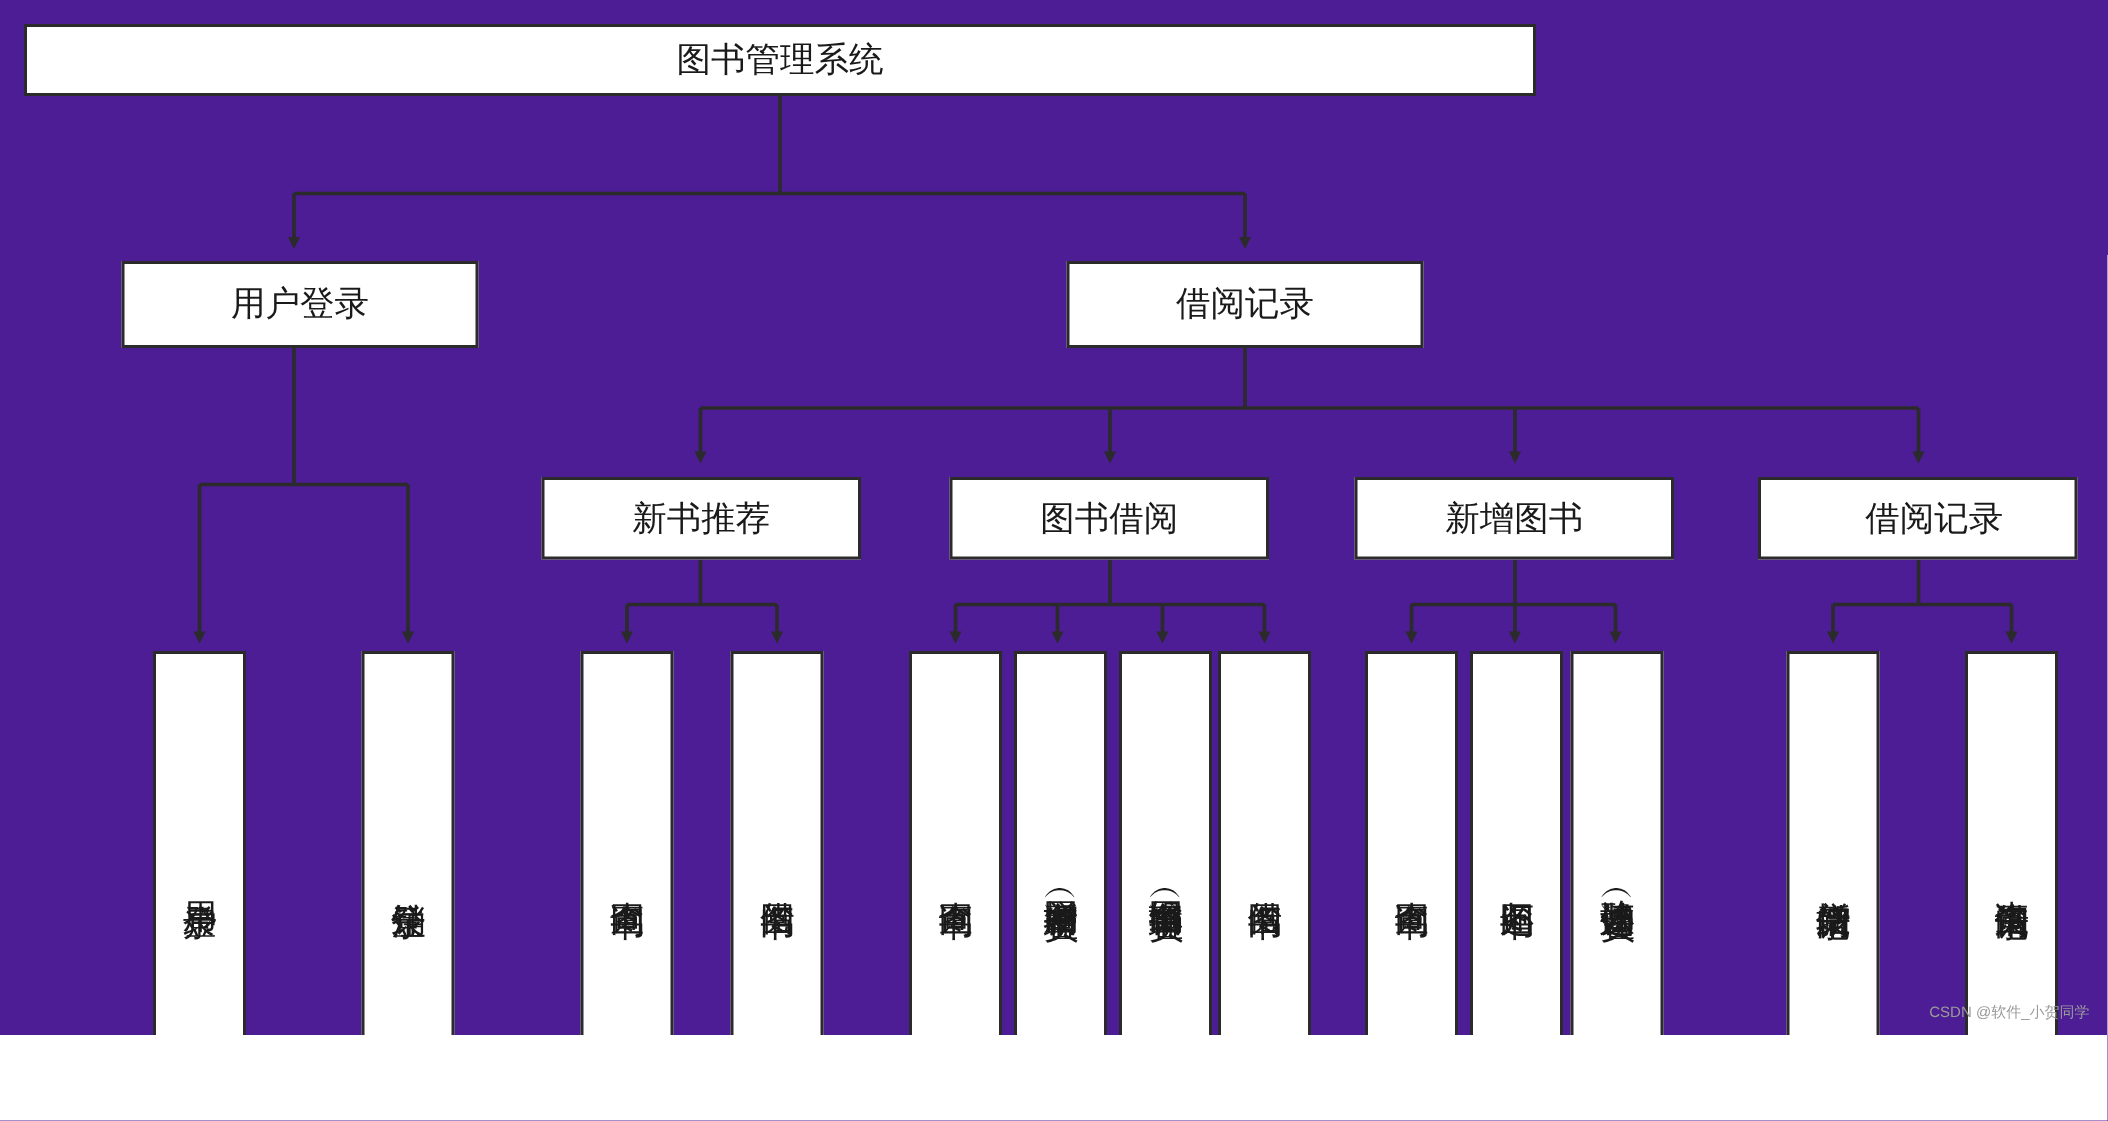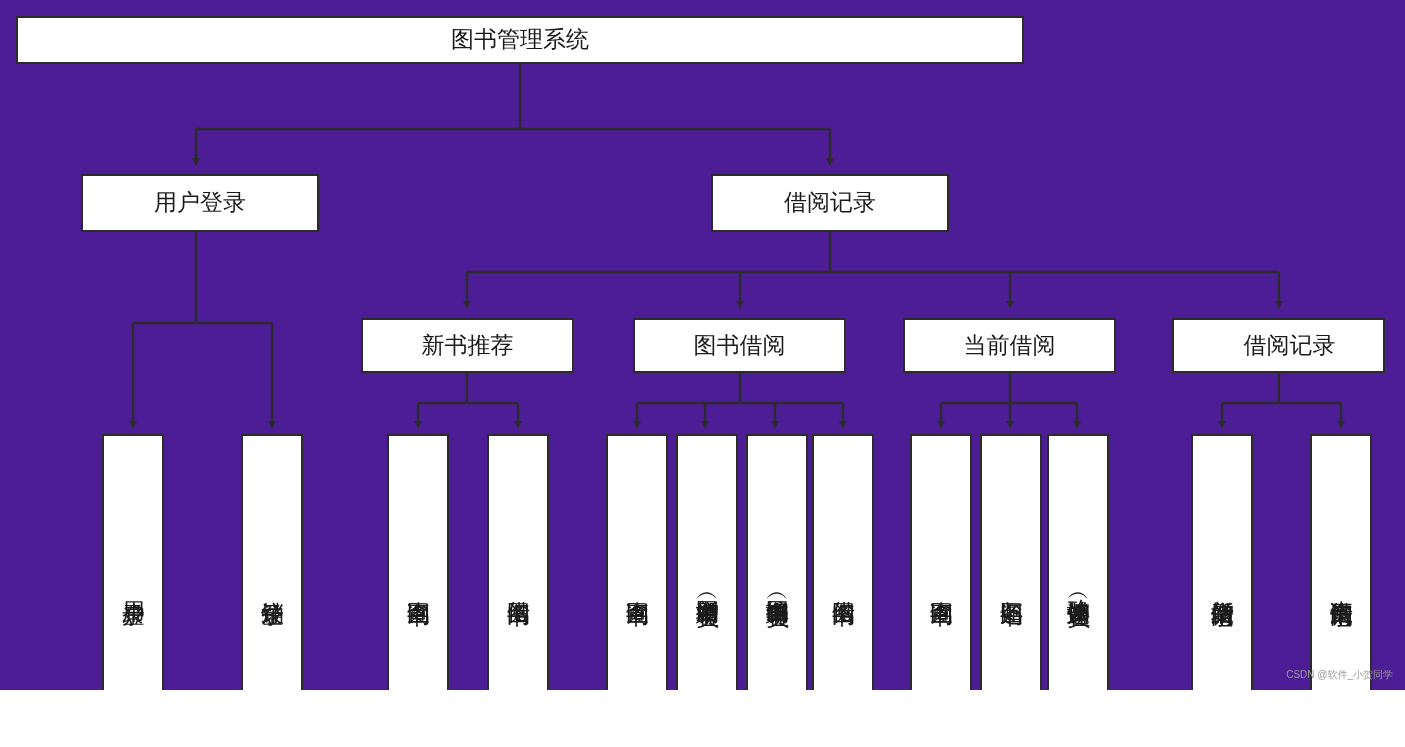--- a/index.html
+++ b/index.html
@@ -126,21 +126,21 @@
     <span class="txt">借阅记录</span>
   </div>
 
   <div class="node h" style="left:361px; top:318px; width:213px; height:55px;">
     <span class="txt">新书推荐</span>
   </div>
   <div class="node h" style="left:633px; top:318px; width:213px; height:55px;">
     <span class="txt">图书借阅</span>
   </div>
   <div class="node h" style="left:903px; top:318px; width:213px; height:55px;">
-    <span class="txt">当前借阅</span>
+    <span class="txt">新增图书</span>
   </div>
   <div class="node h" style="left:1172px; top:318px; width:213px; height:55px;padding-left:22px;">
     <span class="txt">借阅记录</span>
   </div>
 
   <div class="node v" style="left:102px; top:434px; width:62px; height:302px;">
     <span class="txt">用户登录</span>
   </div>
   <div class="node v" style="left:241px; top:434px; width:62px; height:302px;">
     <span class="txt">注销登录</span>

